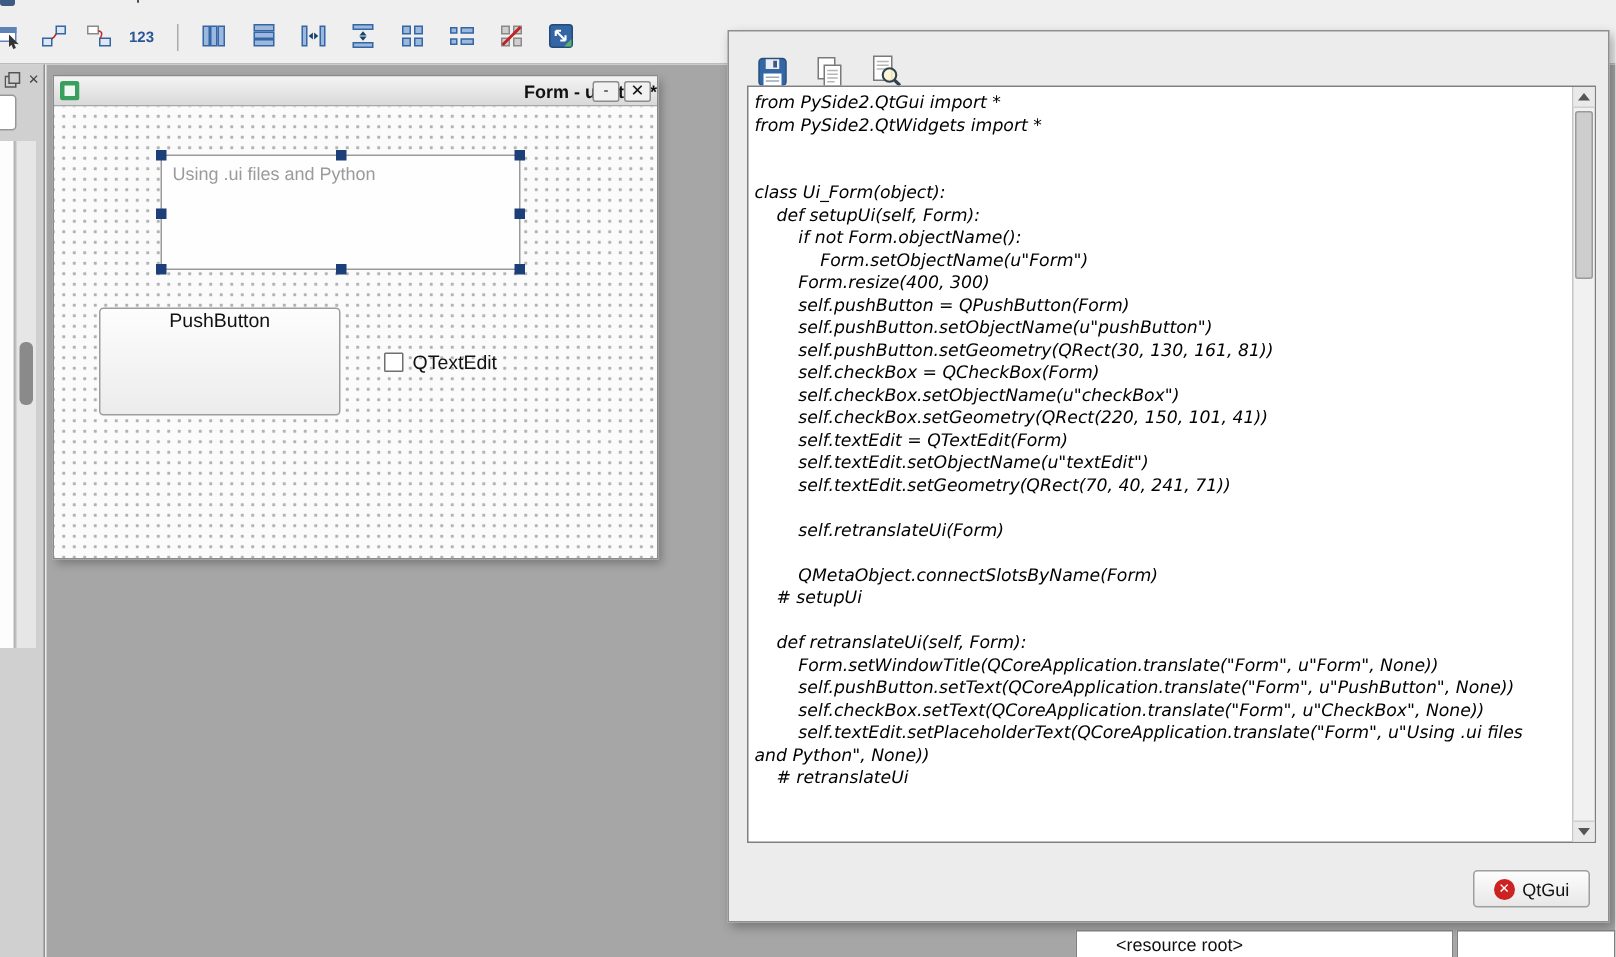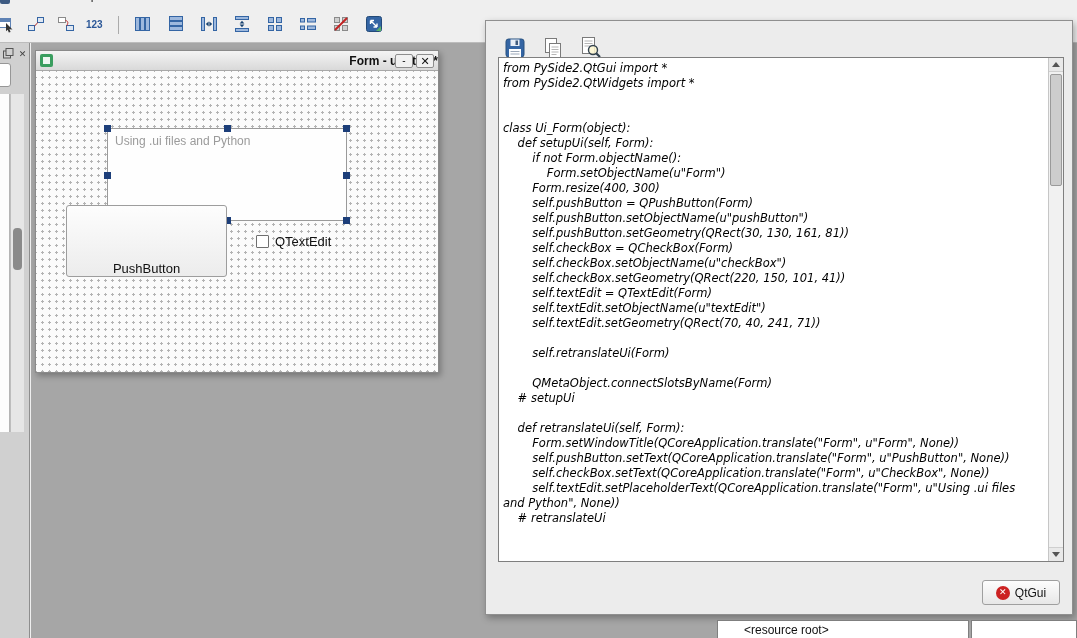--- a/index.html
+++ b/index.html
@@ -40,29 +40,29 @@
     display:flex; align-items:center; }
   .fw-title { position:absolute; left:0; right:0; text-align:right; font-size:12px; font-weight:600; color:#111; }
   .fw-icon { position:absolute; left:4px; top:3px; width:13px; height:13px; }
   .fw-btn { position:absolute; top:3px; width:18px; height:14px; background:#f1f1f1; border:1px solid #8d8d8d; border-radius:2px;
     display:flex; align-items:center; justify-content:center; font-size:10px; line-height:1; color:#111; z-index:2; }
   .fw-min { right:25px; }
   .fw-close { right:4px; font-weight:bold; font-size:11px; }
   .fw-canvas { position:absolute; top:20px; left:0; right:0; bottom:0; background:#fbfbfb;
     background-image:radial-gradient(circle,#b3b3b3 1px,transparent 1.3px); background-size:7px 7px; background-position:3px 3px; }
 
-  .qtextedit { position:absolute; left:71px; top:57px; width:240px; height:93px; background:#fefefe; border:1px solid #9a9a9a; }
+  .qtextedit { position:absolute; left:71px; top:32px; width:240px; height:77px; background:#fefefe; border:1px solid #9a9a9a; }
   .qtextedit .ph { display:block; padding:5px 7px; color:#9b9b9b; font-size:12px; }
   .sel-handle { position:absolute; width:7px; height:7px; background:#1c3e79; }
   .h-tl{left:-4px;top:-4px} .h-tm{left:calc(50% - 3px);top:-4px} .h-tr{right:-4px;top:-4px}
   .h-ml{left:-4px;top:calc(50% - 3px)} .h-mr{right:-4px;top:calc(50% - 3px)}
   .h-bl{left:-4px;bottom:-4px} .h-bm{left:calc(50% - 3px);bottom:-4px} .h-br{right:-4px;bottom:-4px}
 
   .qpushbutton { position:absolute; left:30px; top:134px; width:161px; height:72px; background:linear-gradient(#fdfdfd,#ececec);
-    border:1px solid #9d9d9d; border-radius:3px; display:flex; align-items:flex-end; justify-content:center; font-size:13px; color:#111; }
+    border:1px solid #9d9d9d; border-radius:3px; display:flex; align-items:flex-start; justify-content:center; font-size:13px; color:#111; }
   .qcheckbox { position:absolute; left:220px; top:157px; width:101px; height:26px; display:flex; align-items:center; gap:6px; }
   .cb-box { width:13px; height:13px; background:#fff; border:1px solid #6f6f6f; border-radius:1px; }
   .cb-label { font-size:13px; color:#111; }
 
   
   .dialog { position:absolute; left:485px; top:20px; width:588px; height:595px; background:#ececec; border:1px solid #8f8f8f;
     z-index:4; box-shadow:2px 3px 7px rgba(0,0,0,0.3); }
   .dlg-toolbar { position:absolute; top:14px; left:16px; display:flex; gap:12px; }
   .dlg-tbtn { width:26px; height:26px; display:flex; align-items:center; justify-content:center; border-radius:3px; }
   .code-box { position:absolute; left:12px; top:36px; width:566px; height:505px; background:#ffffff; border:1px solid #7f7f7f;font-style:italic; }

